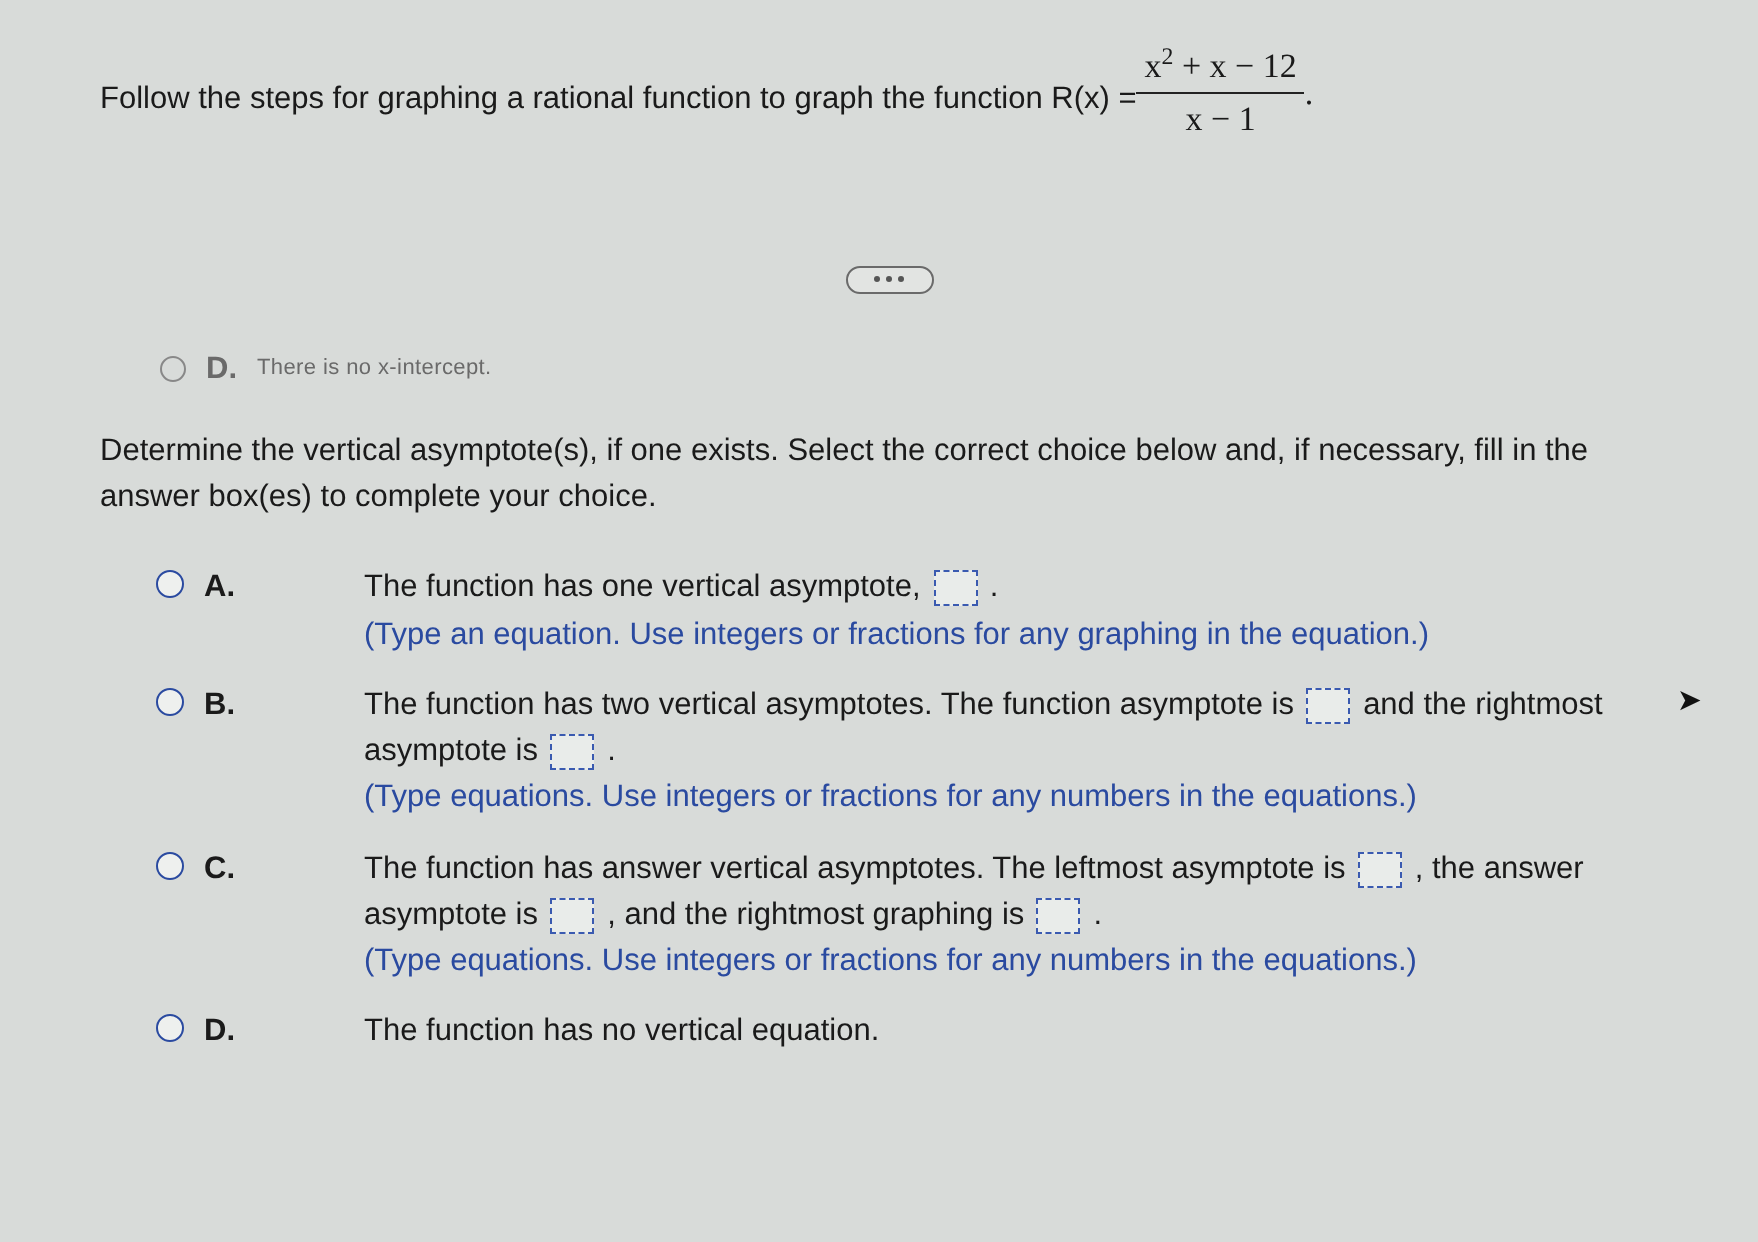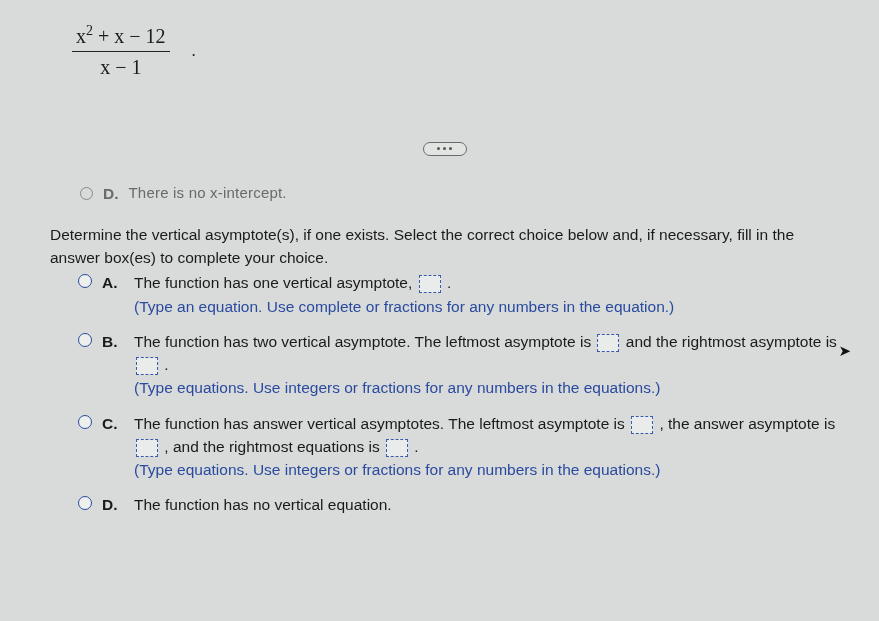--- a/index.html
+++ b/index.html
@@ -18,23 +18,23 @@
       display: flex;
       align-items: flex-start;
       margin-bottom: 60px;
     }
     .prompt-text { flex: 0 0 auto; padding-top: 18px; }
     .fraction {
       display: inline-flex;
       flex-direction: column;
       align-items: center;
       vertical-align: middle;
-      margin: 0 22px;
+      margin: 0 0;
       font-family: 'Times New Roman', serif;
-      font-size: 20px;
+      font-size: 17px;
     }
     .fraction .num, .fraction .den { padding: 0 4px; }
     .fraction .num { border-bottom: 1.5px solid #222; }
     .sup { font-size: 0.7em; vertical-align: super; }
     .eq-row { display: flex; align-items: center; font-family: 'Times New Roman', serif; font-size: 17px; }
     .more-pill {
       width: 44px; height: 14px;
       border: 1px solid #6a6a6a;
       border-radius: 8px;
       background: #e2e4e2;
@@ -44,45 +44,46 @@
     }
     .more-pill .dot { width: 3px; height: 3px; background:#555; border-radius:50%; }
     .cutoff-row {
       display: flex; align-items: center; gap: 10px;
       color: #6a6a6a; margin-bottom: 18px; margin-left: 30px;
       filter: blur(0.3px);
     }
     .cutoff-radio {
       width: 13px; height:13px; border:1.5px solid #888; border-radius:50%;
     }
-    .cutoff-label { font-size: 15px; letter-spacing: 0.2px; }
-    .instruction { margin-bottom: 2px; }
+    .cutoff-label { font-size: 11px; letter-spacing: 0.2px; }
+    .instruction { margin-bottom: 22px; }
     .choices { margin-left: 28px; }
     .choice { display:flex; align-items:flex-start; gap:10px; margin-bottom: 12px; }
     .radio {
       width:14px; height:14px; border:1.6px solid #2a4aa0; border-radius:50%;
       flex:0 0 auto; margin-top:3px; background:#eef0ee; cursor:pointer;
     }
     .letter { font-weight:bold; flex:0 0 auto; margin-right:2px; width:20px; }
-    .body { flex:1; }
+    .body { flex:1;margin-left:48px; }
     .hint { color:#2a4aa0; }
     .blank {
       display:inline-block; width:22px; height:18px;
       border:1px dashed #3a5ab0; background:#e9ecea;
       vertical-align:middle; margin:0 2px;
     }
     .cursor-arrow {
       position:absolute; top:340px; right:28px;
       font-size:15px; color:#111;
     }
   </style>
 </head>
 <body>
 
 <div class="prompt-row">
+  <span class="prompt-text">Follow the steps for graphing a rational function to graph the function R(x) = </span>
   <span class="eq-row">
     <span class="fraction">
       <span class="num">
         <span>x</span><span class="sup">2</span><span> + x − 12</span>
       </span>
       <span class="den">x − 1</span>
     </span>
     <span>.</span>
   </span>
 </div>
@@ -103,46 +104,46 @@
 
 <div class="choices">
 
   <div class="choice">
     <span class="radio"></span>
     <span class="letter">A.</span>
     <div class="body">
       <span>The function has one vertical asymptote, </span>
       <span class="blank"></span>
       <span>.</span><br>
-      <span class="hint">(Type an equation. Use complete or fractions for any numbers in the equation.)</span>
+      <span class="hint">(Type an equation. Use integers or fractions for any graphing in the equation.)</span>
     </div>
   </div>
 
   <div class="choice">
     <span class="radio"></span>
     <span class="letter">B.</span>
     <div class="body">
-      <span>The function has two vertical asymptote. The leftmost asymptote is </span>
+      <span>The function has two vertical asymptotes. The function asymptote is </span>
       <span class="blank"></span>
       <span> and the rightmost asymptote is </span>
       <span class="blank"></span>
       <span>.</span><br>
       <span class="hint">(Type equations. Use integers or fractions for any numbers in the equations.)</span>
     </div>
   </div>
 
   <div class="choice">
     <span class="radio"></span>
     <span class="letter">C.</span>
     <div class="body">
       <span>The function has answer vertical asymptotes. The leftmost asymptote is </span>
       <span class="blank"></span>
       <span>, the answer asymptote is </span>
       <span class="blank"></span>
-      <span>, and the rightmost equations is </span>
+      <span>, and the rightmost graphing is </span>
       <span class="blank"></span>
       <span>.</span><br>
       <span class="hint">(Type equations. Use integers or fractions for any numbers in the equations.)</span>
     </div>
   </div>
 
   <div class="choice">
     <span class="radio"></span>
     <span class="letter">D.</span>
     <div class="body">

